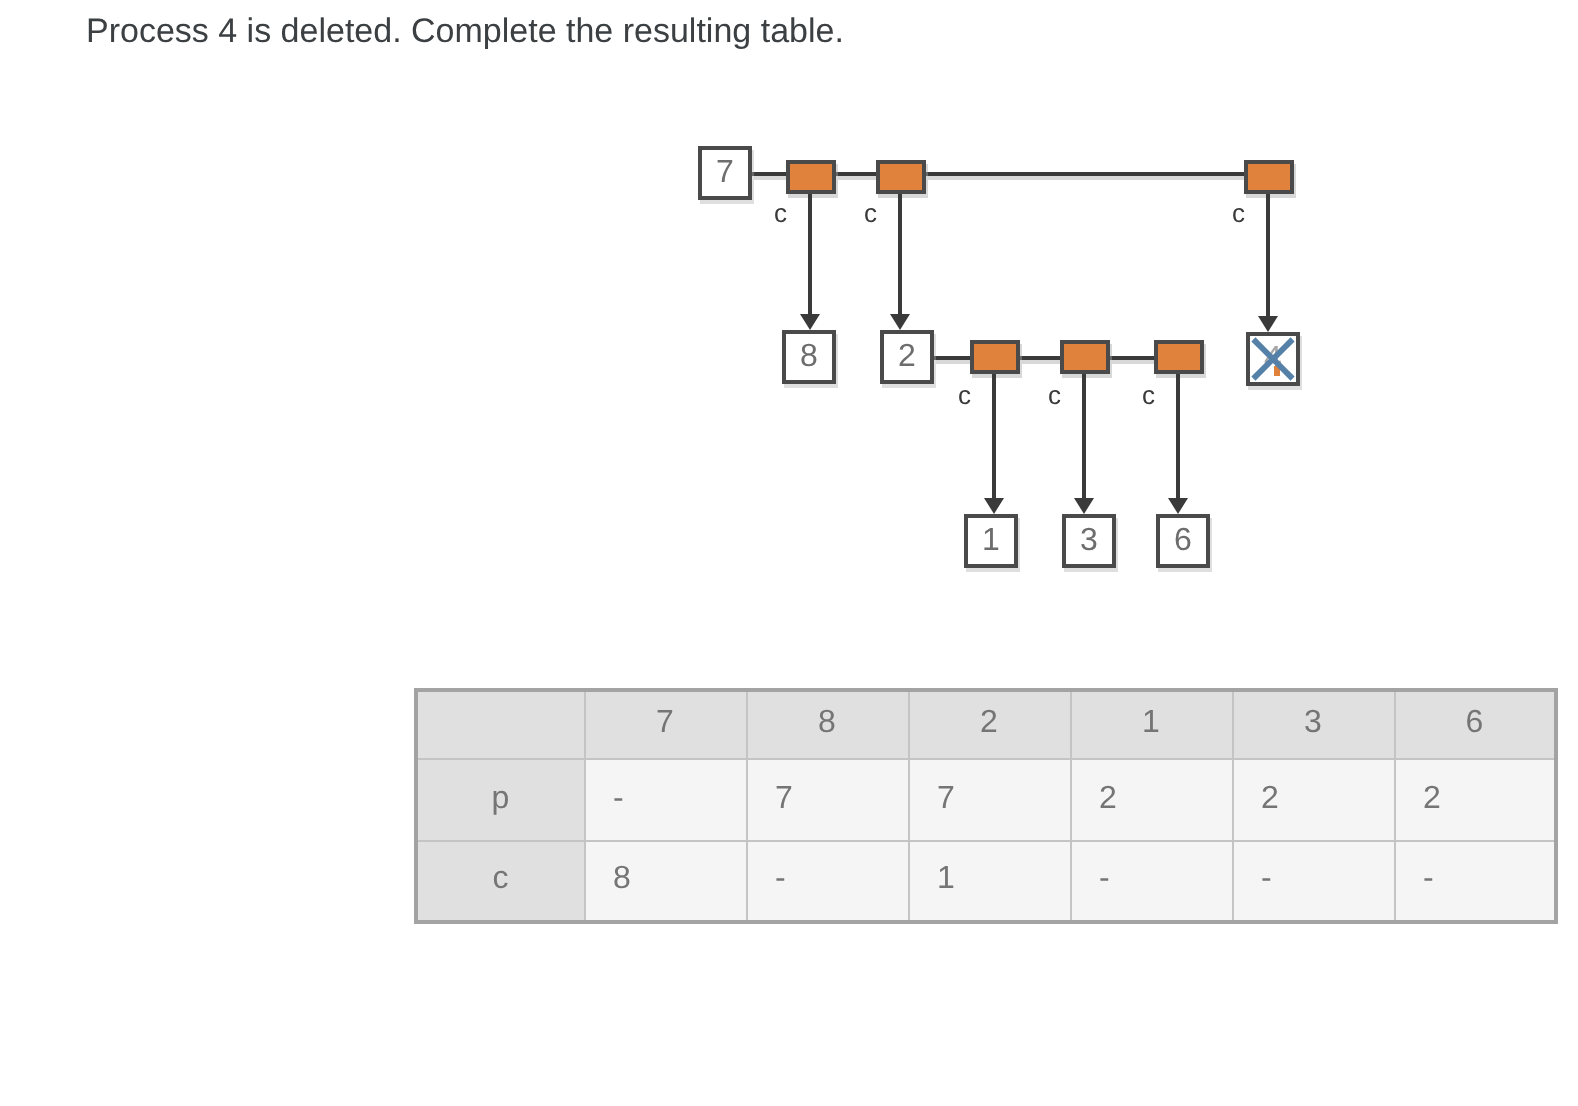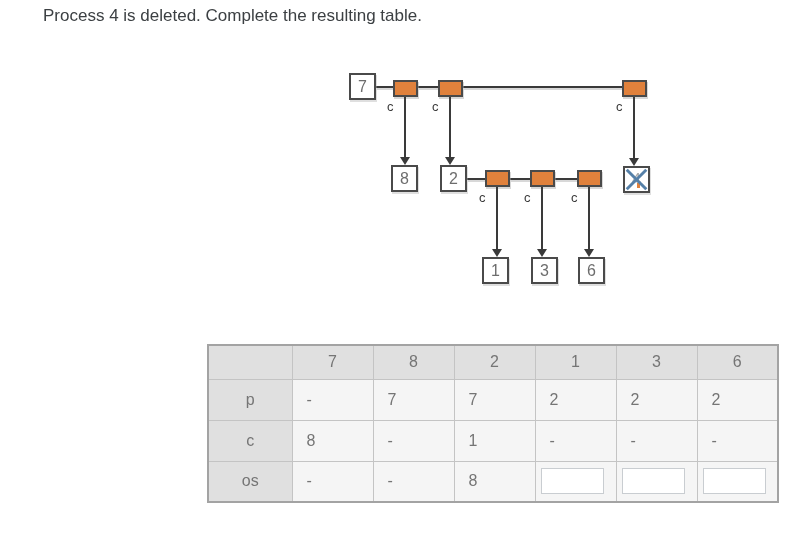--- a/index.html
+++ b/index.html
@@ -154,31 +154,16 @@
     </tr>
     <tr>
       <th class="lbl">c</th>
       <td>8</td>
       <td>-</td>
       <td>1</td>
       <td>-</td>
       <td>-</td>
       <td>-</td>
     </tr>
-    <tr>
-      <th class="lbl">os</th>
-      <td>-</td>
-      <td>-</td>
-      <td>8</td>
-      <td class="input-cell">
-        <input class="ans" type="text" placeholder="" style="">
-      </td>
-      <td class="input-cell">
-        <input class="ans" type="text" placeholder="" style="">
-      </td>
-      <td class="input-cell">
-        <input class="ans" type="text" placeholder="" style="">
-      </td>
-    </tr>
   </tbody>
     </table>
 
 </div>
 
 </body></html>

